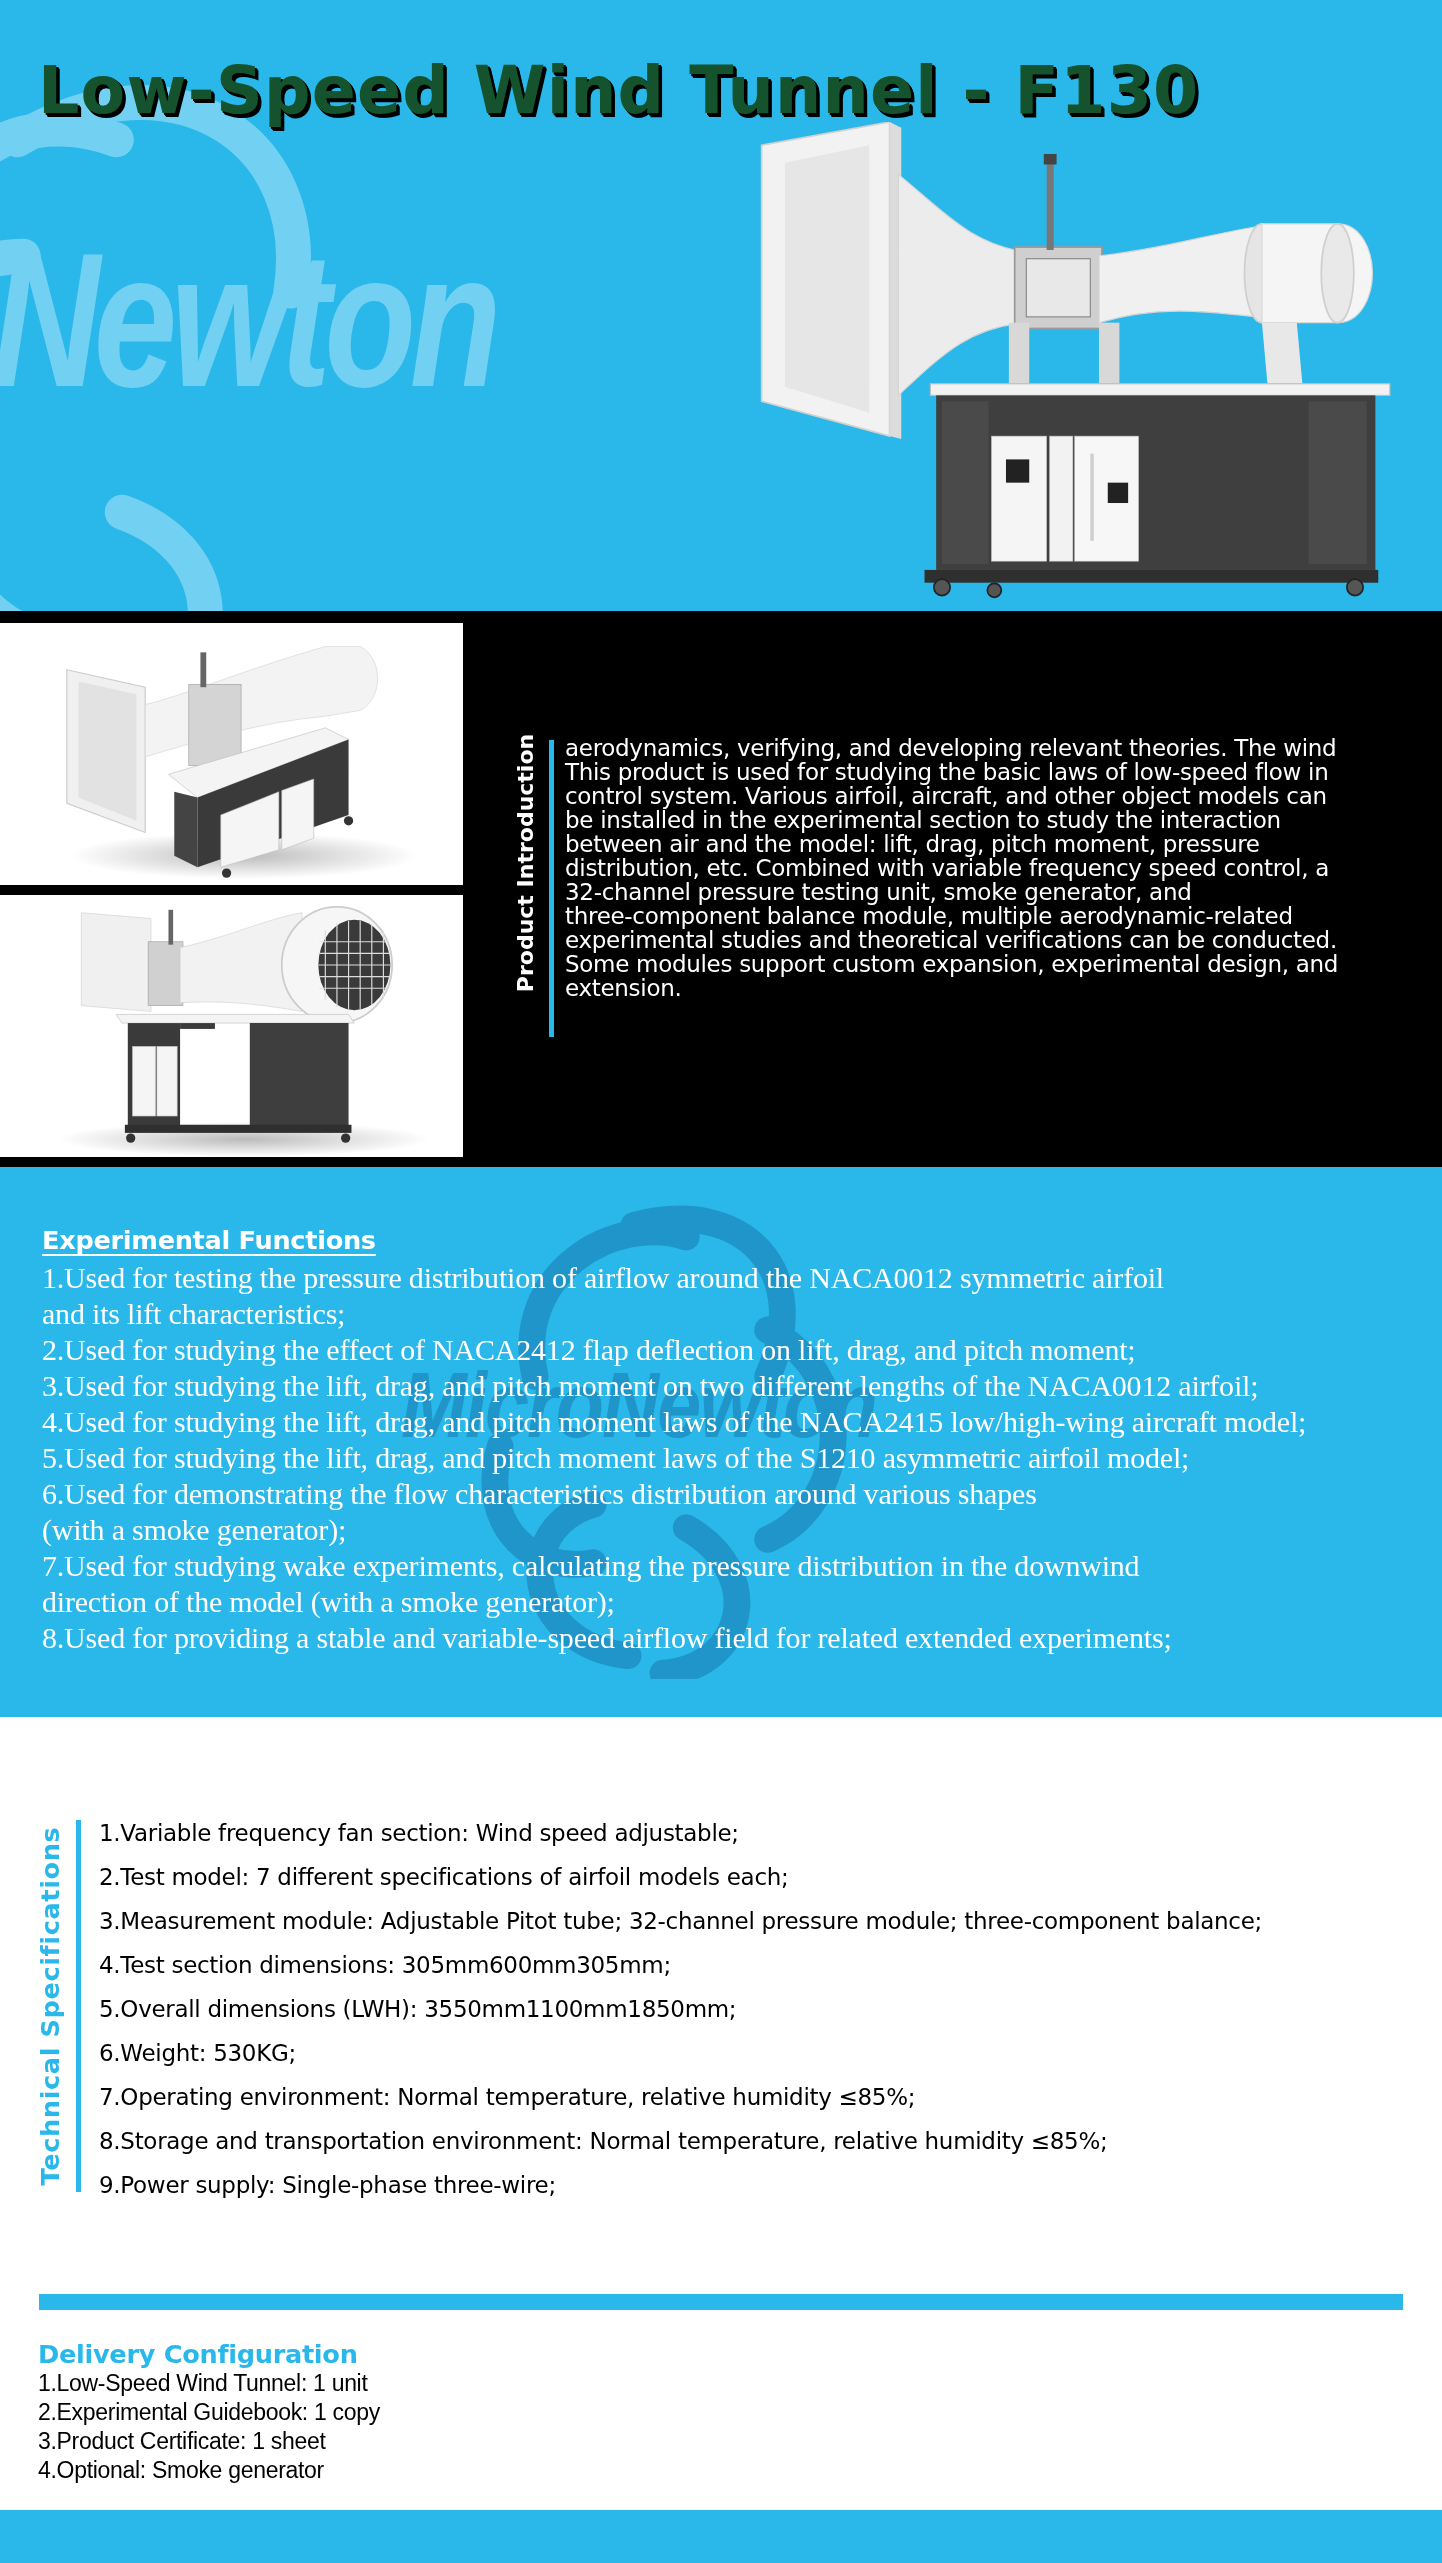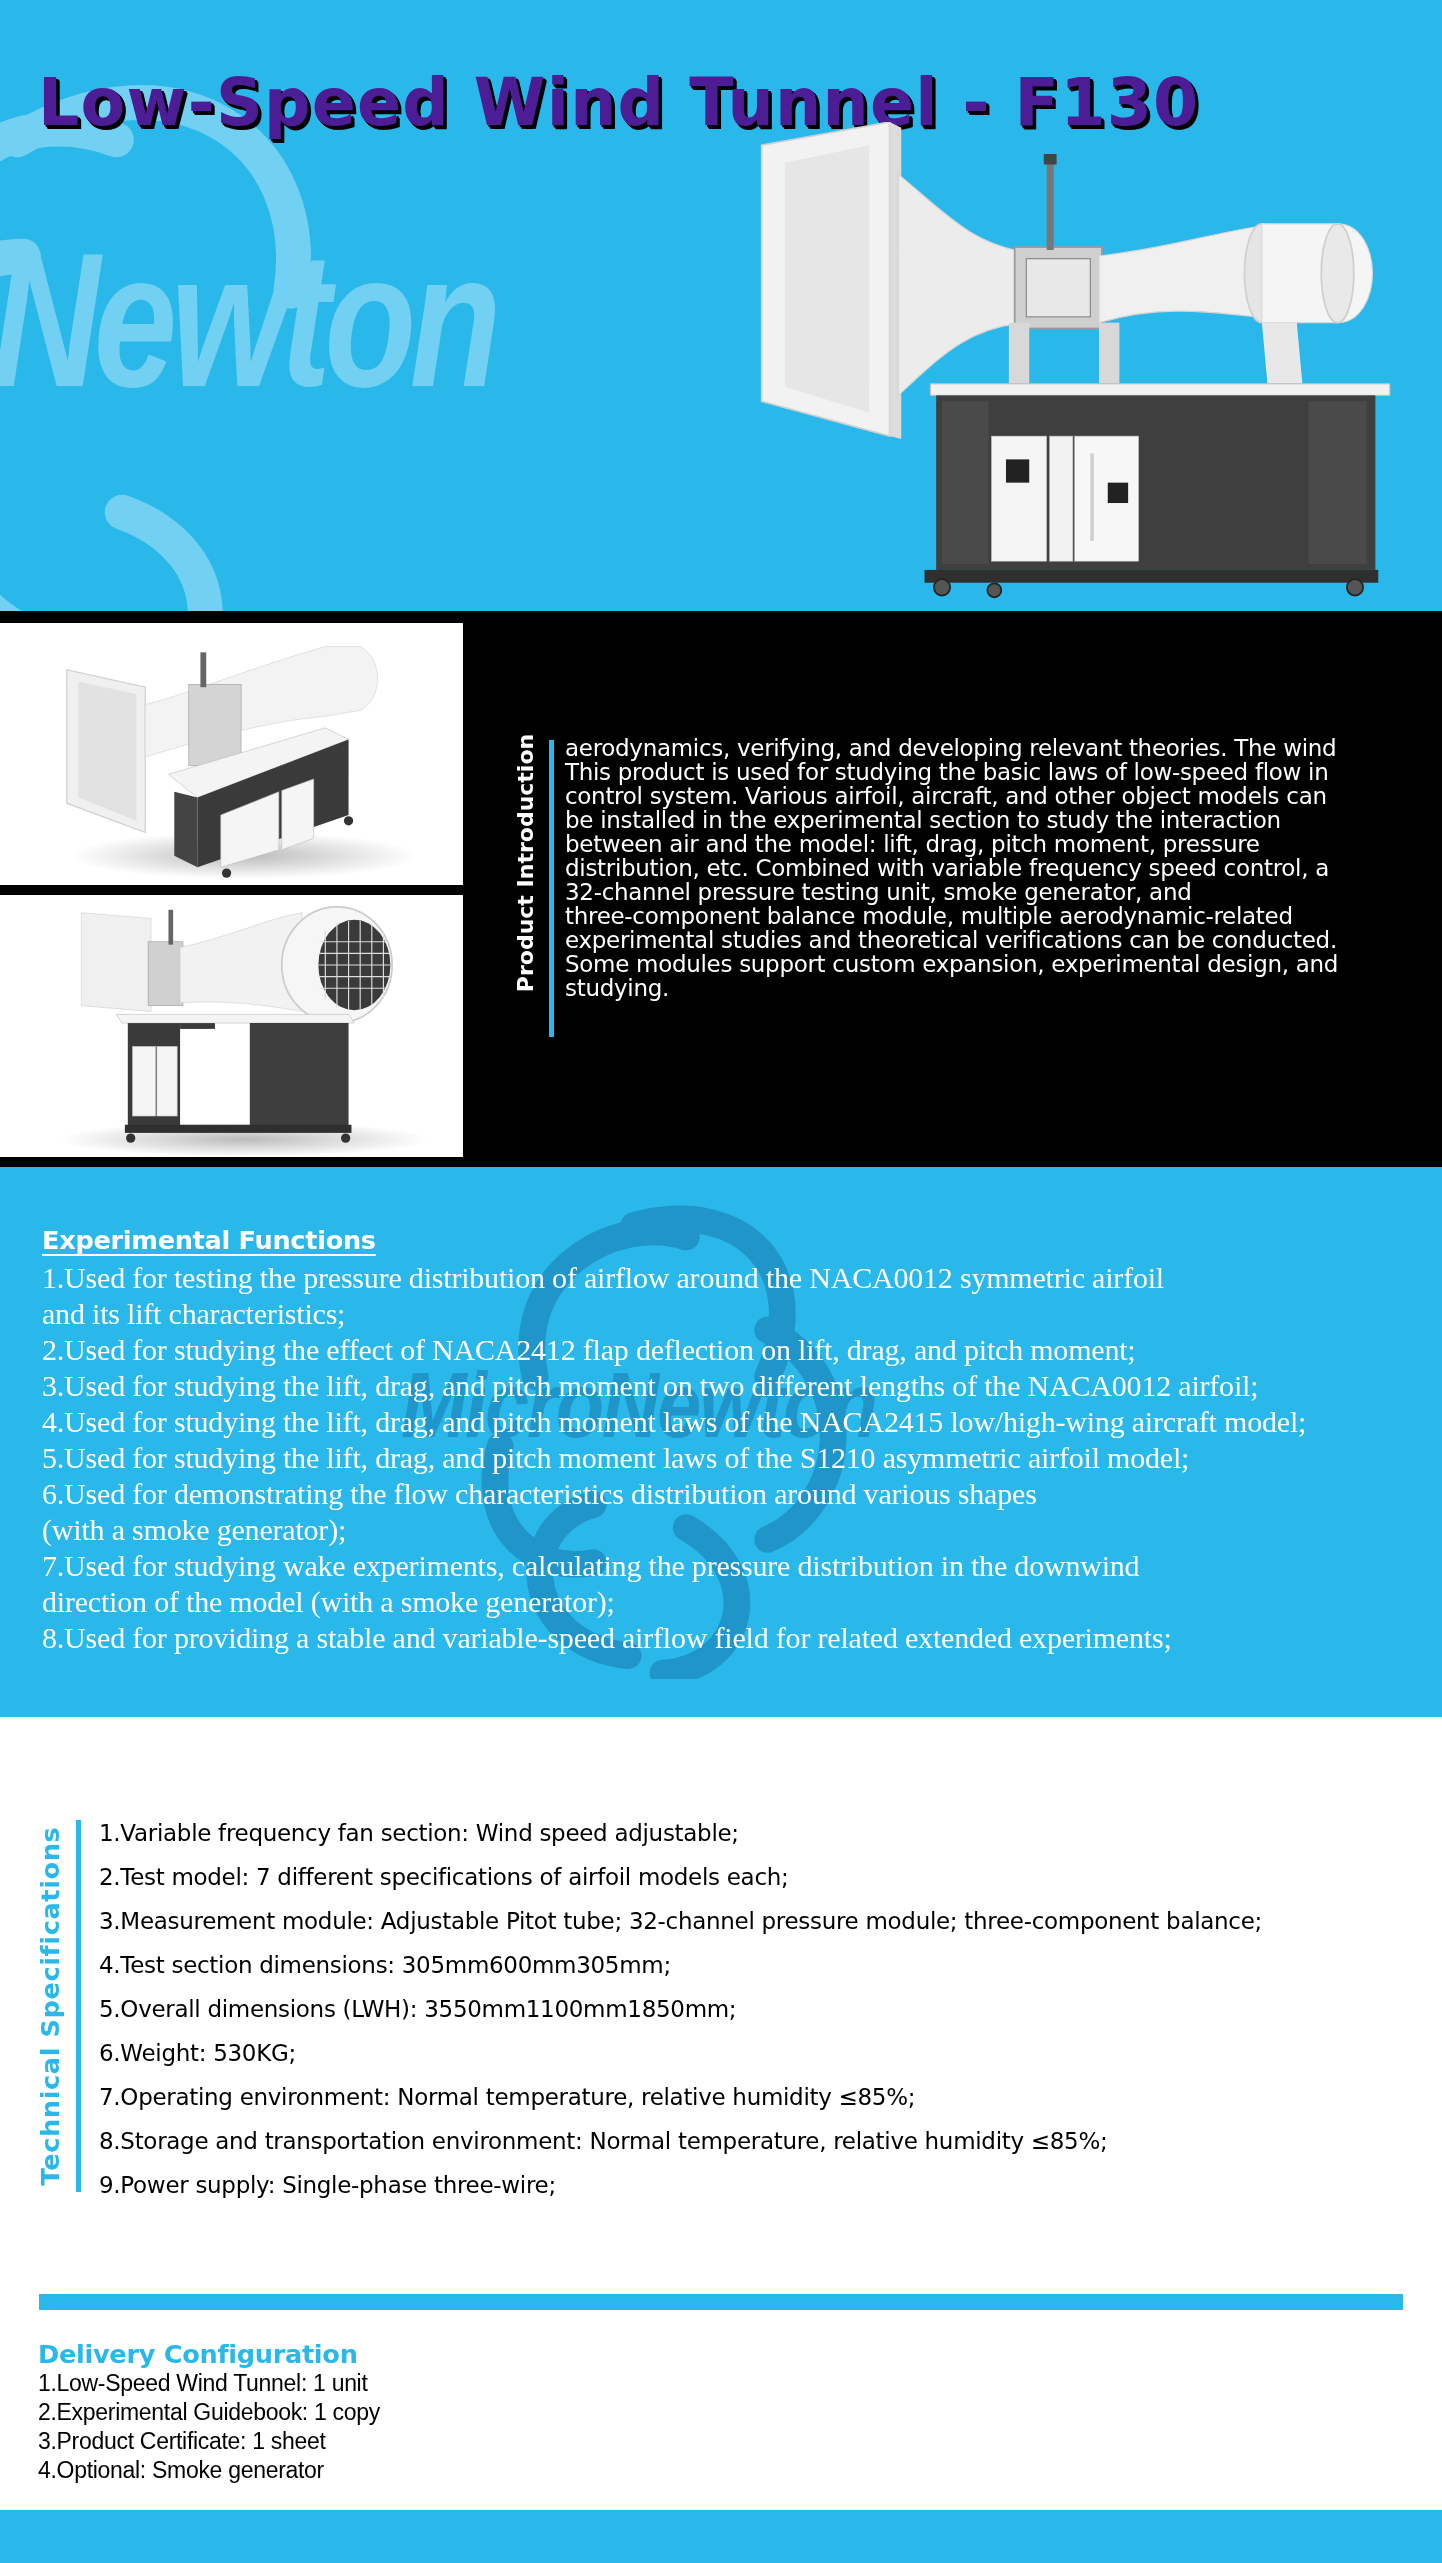--- a/index.html
+++ b/index.html
@@ -5,21 +5,21 @@
   * { box-sizing: border-box; margin: 0; padding: 0; }
   html, body { width: 1442px; background: #ffffff; }
   body { font-family: "Liberation Sans", "DejaVu Sans", sans-serif; position: relative; overflow-x: hidden; }
 
   .page { position: relative; width: 1442px; height: 2563px; }
 
   
   .hero { position: absolute; left: 0; top: 0; width: 1442px; height: 611px; background: #29B8E9; overflow: hidden; }
   .hero-logo-swirl { position: absolute; left: -128px; top: 70px; width: 640px; height: 640px; }
   .hero-watermark { position: absolute; left: -8.1px; top: 224px; font-family: "Liberation Sans", sans-serif; font-weight: 700; font-style: italic; font-size: 192px; letter-spacing: -8.1px; color: #72D0F2; transform: scaleX(0.78); transform-origin: left top; line-height: 1; }
-  .hero-title { position: absolute; left: 38px; top: 53px; font-family: "DejaVu Sans", sans-serif; font-weight: 700; font-size: 65px; color: #4c1d95; letter-spacing: 1.2px; text-shadow: 3.5px 3.5px 0 #000, 2.9px 2.9px 0 #000, 2.3px 2.3px 0 #000, 1.7px 1.7px 0 #000; white-space: nowrap; margin-top: 12px; }
+  .hero-title { position: absolute; left: 38px; top: 53px; font-family: "DejaVu Sans", sans-serif; font-weight: 700; font-size: 65px; color: #14532d; letter-spacing: 1.2px; text-shadow: 3.5px 3.5px 0 #000, 2.9px 2.9px 0 #000, 2.3px 2.3px 0 #000, 1.7px 1.7px 0 #000; white-space: nowrap; }
 
   
   .hero-product { position: absolute; left: 750px; top: 122px; width: 669px; height: 477px; }
 
   
   .intro { position: absolute; left: 0; top: 611px; width: 1442px; height: 556px; background: #000000; }
   .intro-photo { position: absolute; left: 0; width: 463px; background: #ffffff; overflow: hidden; }
   .intro-photo.p1 { top: 11.6px; height: 262px; }
   .intro-photo.p2 { top: 284px; height: 262px; }
   .intro-label { position: absolute; left: 512px; top: 738px; width: 25.6px; height: 250px; }
@@ -185,21 +185,21 @@
     <span>aerodynamics, verifying, and developing relevant theories. The wind</span>
     <span>This product is used for studying the basic laws of low-speed flow in</span>
     <span>control system. Various airfoil, aircraft, and other object models can</span>
     <span>be installed in the experimental section to study the interaction</span>
     <span>between air and the model: lift, drag, pitch moment, pressure</span>
     <span>distribution, etc. Combined with variable frequency speed control, a</span>
     <span>32-channel pressure testing unit, smoke generator, and</span>
     <span>three-component balance module, multiple aerodynamic-related</span>
     <span>experimental studies and theoretical verifications can be conducted.</span>
     <span>Some modules support custom expansion, experimental design, and</span>
-    <span>studying.</span>
+    <span>extension.</span>
   </div>
 
   <section class="functions">
     <svg class="fn-watermark-swirl" viewBox="0 0 760 820">
       <g fill="none" stroke="#1F95CA" stroke-width="46" stroke-linecap="round">
         <path d="M160 300 C 120 120, 300 20, 420 60"></path>
         <path d="M330 40 C 520 -10, 640 120, 560 300"></path>
         <path d="M560 220 C 720 300, 700 520, 560 580"></path>
         <path d="M260 520 C 120 560, 140 760, 320 780"></path>
         <path d="M420 560 C 560 640, 520 800, 380 810"></path>

